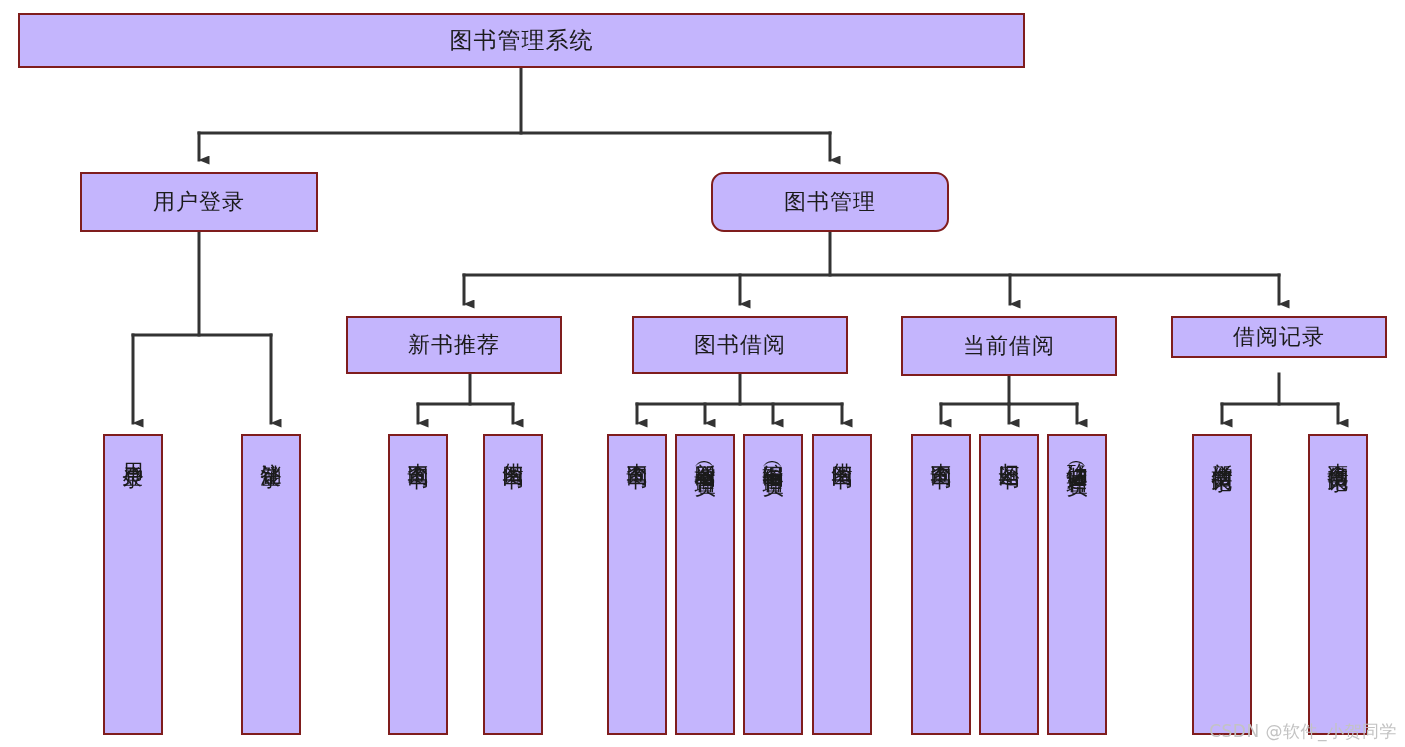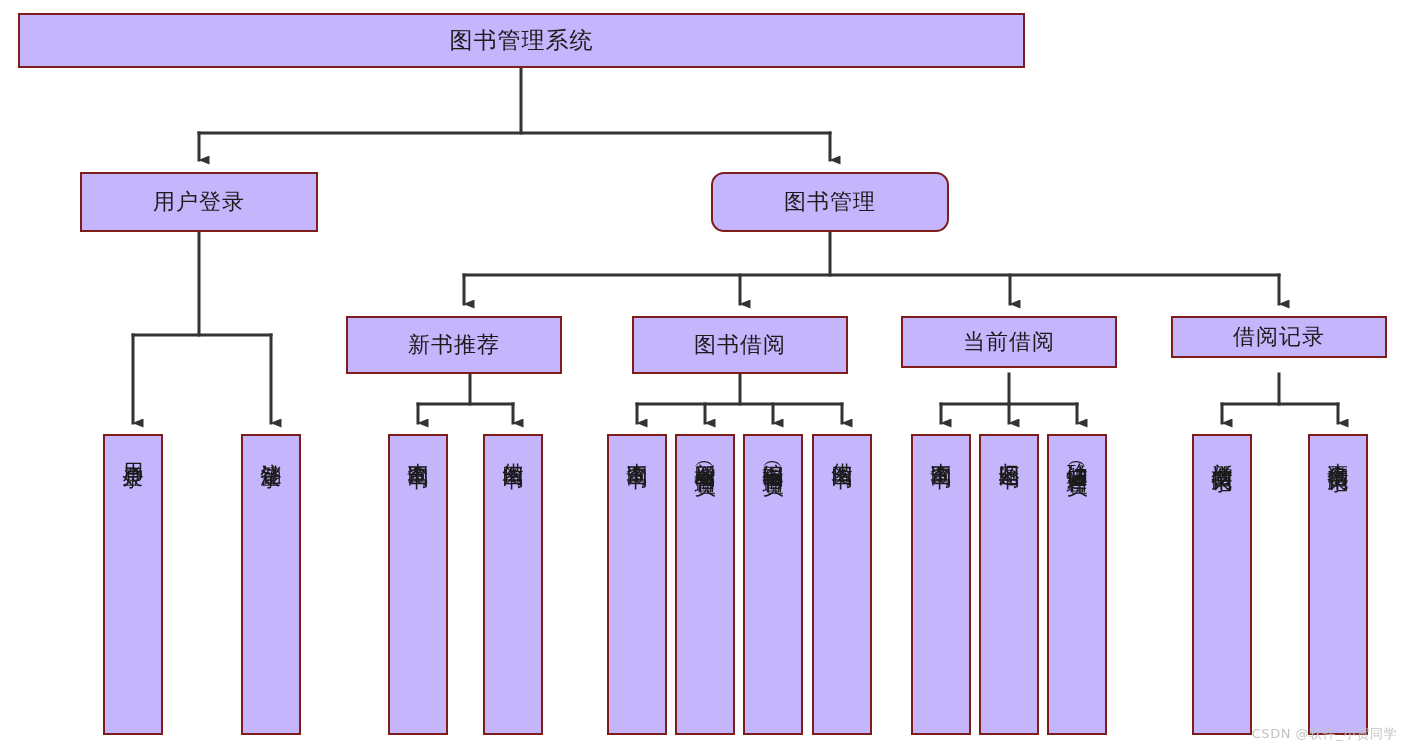--- a/index.html
+++ b/index.html
@@ -60,21 +60,21 @@
     text-orientation: upright;
     font-size: 21px;
     line-height: 1.05;
     letter-spacing: 2px;
     white-space: nowrap;
   }
   #watermark {
     position: absolute;
     right: 8px;
     bottom: 4px;
-    font-size: 13px;
+    font-size: 17px;
     color: #c3c3c3;
     letter-spacing: 0.5px;
     white-space: nowrap;
     pointer-events: none;
     margin-left: 32px;
   }
 </style>
 </head>
 <body>
 
@@ -143,21 +143,21 @@
   </div>
 
   <div class="node horiz" style="left:346px; top:316px; width:216px; height:58px;">
     <span class="node-label">新书推荐</span>
   </div>
 
   <div class="node horiz" style="left:632px; top:316px; width:216px; height:58px;">
     <span class="node-label">图书借阅</span>
   </div>
 
-  <div class="node horiz" style="left:901px; top:316px; width:216px; height:52px;">
+  <div class="node horiz" style="left:901px; top:316px; width:216px; height:60px;">
     <span class="node-label">当前借阅</span>
   </div>
 
   <div class="node horiz" style="left:1171px; top:316px; width:216px; height:42px;">
     <span class="node-label">借阅记录</span>
   </div>
 
   <div class="node vert" style="left:103px; top:434px; width:60px; height:301px;">
     <span class="node-label">用户登录</span>
   </div>

